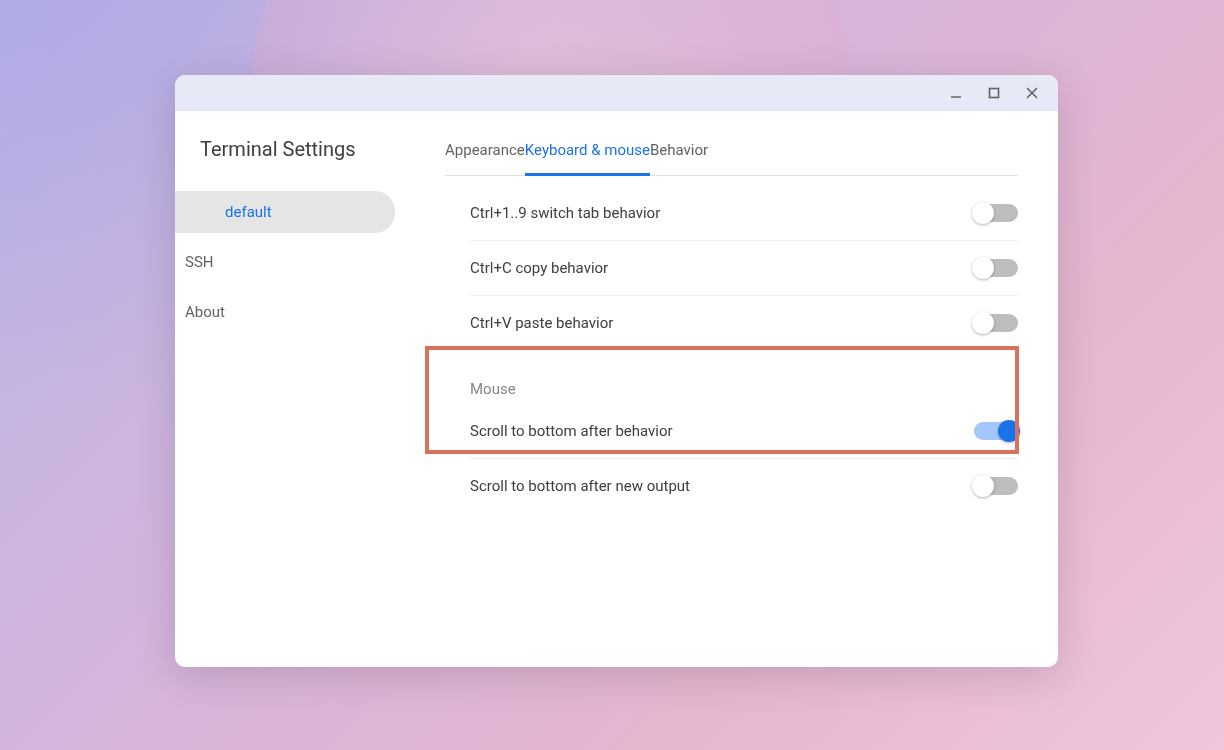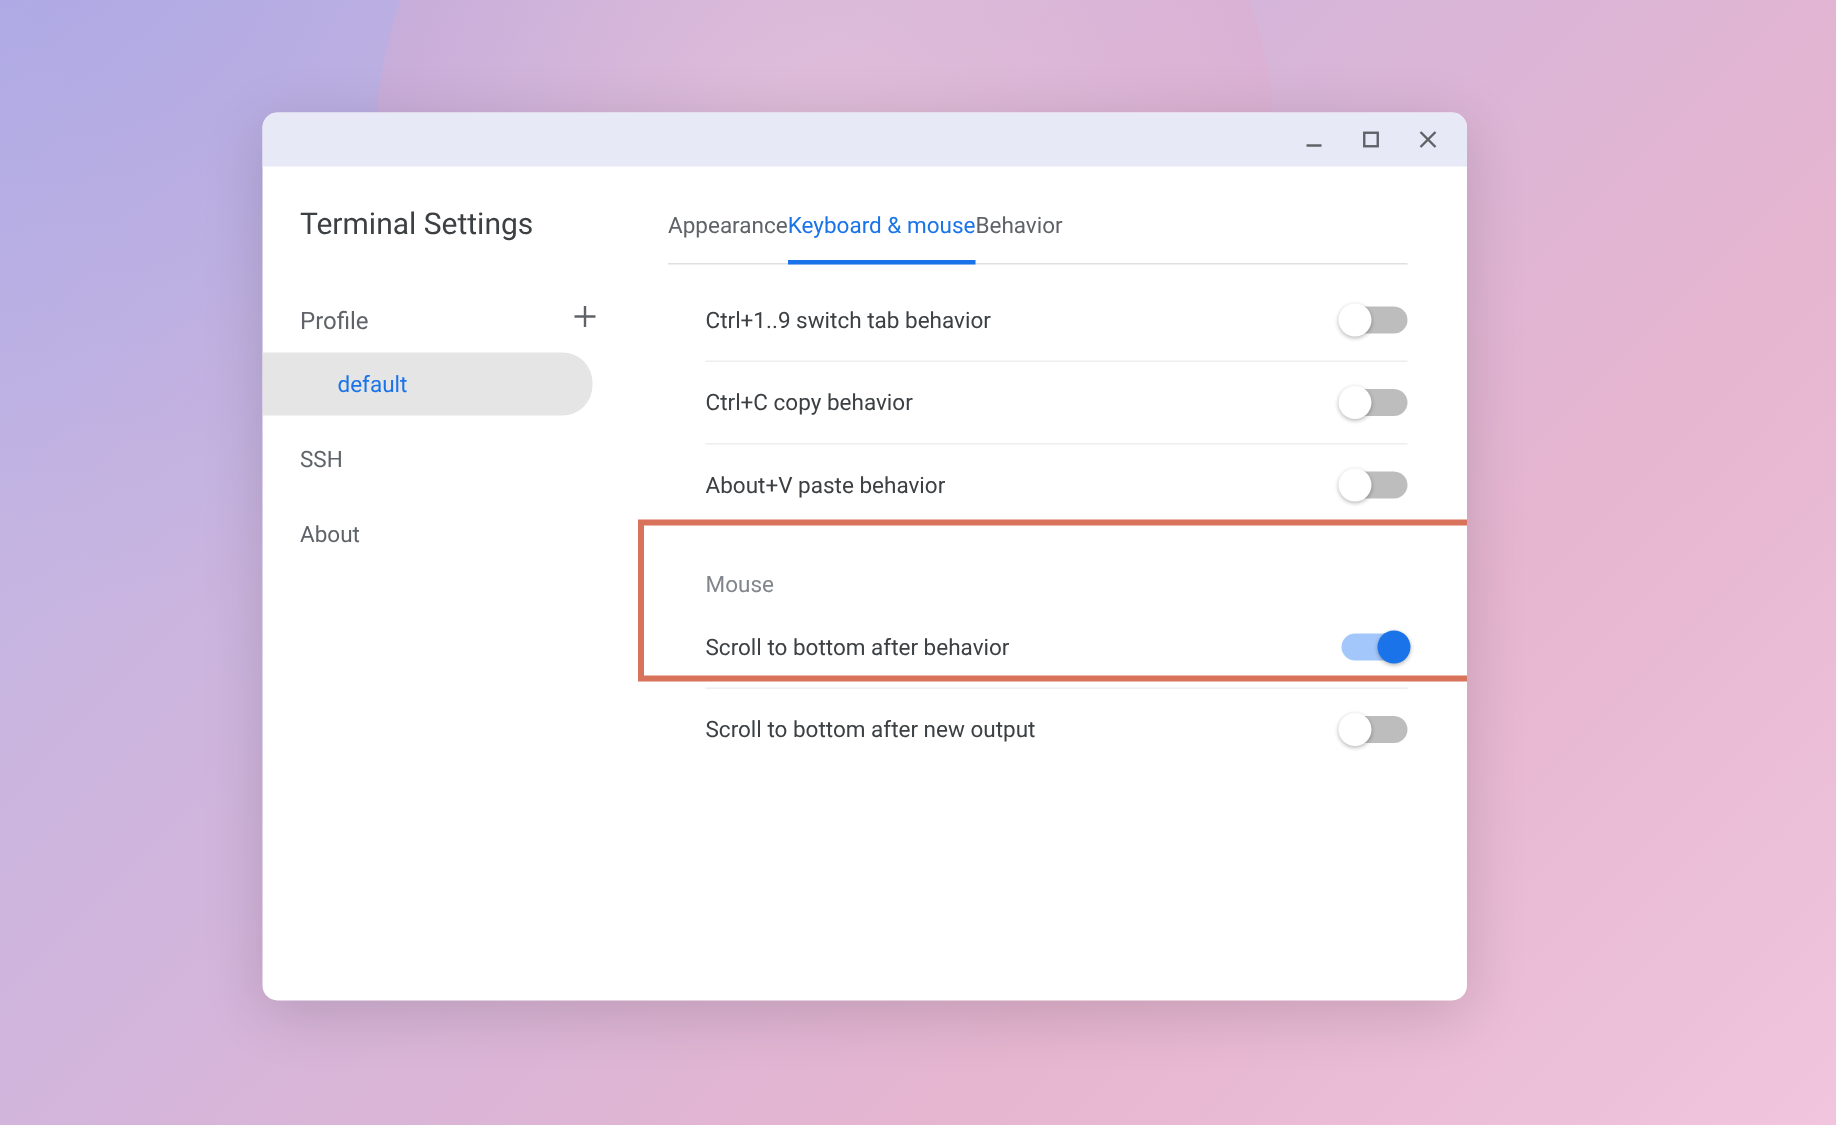--- a/index.html
+++ b/index.html
@@ -28,21 +28,21 @@
     .bg-shape-3 {
       position: absolute;
       width: 800px; height: 800px;
       border-radius: 50%;
       background: radial-gradient(circle at 30% 30%, rgba(150,140,220,0.3), transparent 60%);
       top: -300px; left: -200px;
     }
     .window {
       position: absolute;
       left: 175px; top: 75px;
-      width: 803px; height: 592px;
+      width: 883px; height: 592px;
       background: #fff;
       border-radius: 10px;
       box-shadow: 0 8px 40px rgba(0,0,0,0.15);
       overflow: hidden;
       display: flex;
       flex-direction: column;
     }
     .titlebar {
       height: 36px;
       background: #e8e9f7;
@@ -93,21 +93,21 @@
       color: #5f6368;
       cursor: pointer;
       border-radius: 0 20px 20px 0;
       margin-right: 30px;
     }
     .sidebar-item.active {
       background: #e5e5e5;
       color: #1a73e8;
     }
     .sidebar-section {
-      padding: 12px 25px;
+      padding: 12px 10px;
       font-size: 15px;
       color: #5f6368;
       cursor: pointer;
       margin-top: 8px;
     }
     .main {
       flex: 1;
       padding: 26px 0 0 20px;
       overflow-y: auto;
       position: relative;
@@ -198,29 +198,20 @@
           <line x1="2" y1="2" x2="12" y2="12" stroke="currentColor" stroke-width="1.6"></line>
           <line x1="12" y1="2" x2="2" y2="12" stroke="currentColor" stroke-width="1.6"></line>
         </svg>
     </div>
   </div>
 
   <div class="content">
     <div class="sidebar">
       <div class="sidebar-title">Terminal Settings</div>
 
-      <div class="profile-header">
-        <span>Profile</span>
-        <span class="plus-icon">
-          <svg width="18" height="18" viewBox="0 0 18 18">
-              <line x1="9" y1="2" x2="9" y2="16" stroke="#5f6368" stroke-width="1.6"></line>
-              <line x1="2" y1="9" x2="16" y2="9" stroke="#5f6368" stroke-width="1.6"></line>
-            </svg>
-        </span>
-      </div>
 
       <div class="sidebar-item active">
         <span>default</span>
       </div>
 
       <div class="sidebar-section">
         <span>SSH</span>
       </div>
       <div class="sidebar-section">
         <span>About</span>
@@ -242,21 +233,21 @@
               <div class="knob"></div>
             </div>
         </div>
         <div class="setting-row">
           <span class="setting-label">Ctrl+C copy behavior</span>
           <div class="toggle">
               <div class="knob"></div>
             </div>
         </div>
         <div class="setting-row" style="border-bottom:none;">
-          <span class="setting-label">About+V paste behavior</span>
+          <span class="setting-label">Ctrl+V paste behavior</span>
           <div class="toggle">
               <div class="knob"></div>
             </div>
         </div>
 
         <div class="section-label">Mouse</div>
 
         <div class="setting-row">
           <span class="setting-label">Scroll to bottom after behavior</span>
           <div class="toggle on">

